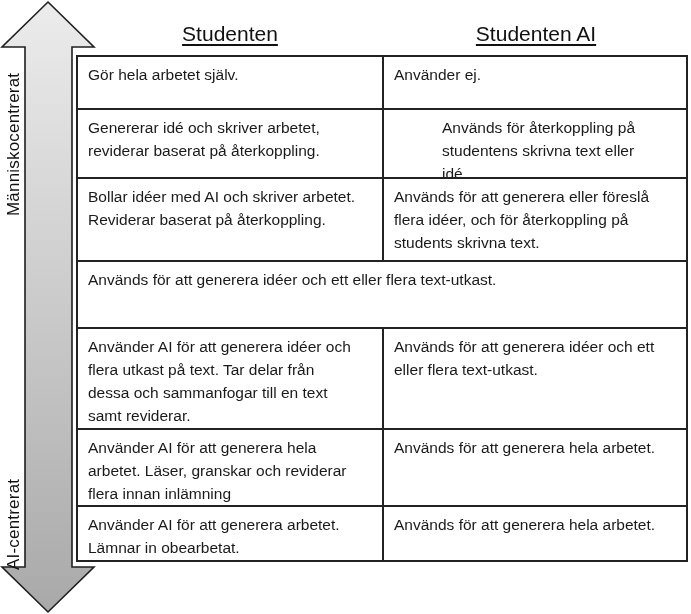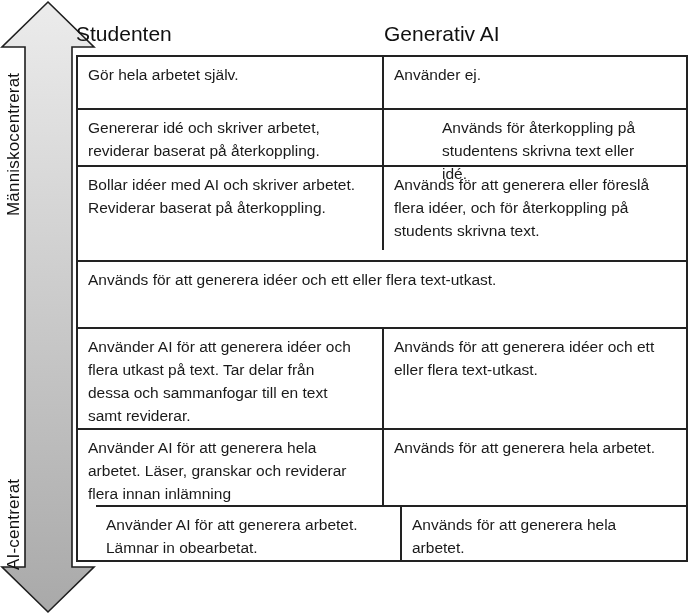--- a/index.html
+++ b/index.html
@@ -3,22 +3,22 @@
 <meta charset="utf-8">
 <style>
   html, body { margin:0; padding:0; background:#ffffff; }
   body { width:691px; height:614px; position:relative; overflow:hidden;
          font-family:"Liberation Sans", "DejaVu Sans", sans-serif; color:#1a1a1a; }
   #arrow { position:absolute; left:0; top:0; width:100px; height:614px; }
   .axis-label { position:absolute; font-size:17px; color:#111; white-space:nowrap;
                 transform-origin:left top; transform:rotate(-90deg); letter-spacing:0.2px; }
   #label-top { left:4px; top:216px; }
   #label-bottom { left:4px; top:570px; }
-  .col-header { position:absolute; top:22px; font-size:21px; 
-                text-underline-offset:3px; color:#111; }
+  .col-header { position:absolute; top:22px; font-size:21px; text-decoration:underline;
+                text-underline-offset:3px; color:#111; text-align:center; }
   #hdr-student { left:76px; width:308px; }
   #hdr-ai { left:384px; width:304px; }
   #grid { position:absolute; left:76px; top:55px; width:612px; height:507px;
           border:2px solid #222; box-sizing:border-box; }
   .row { position:absolute; left:0; right:0; border-top:2px solid #222; display:flex; }
   .row.first { border-top:none; }
   .cell { box-sizing:border-box; padding:6px 26px 4px 10px; font-size:15.5px; line-height:23px; color:#1a1a1a; }
   .cell.left { width:306px; border-right:2px solid #222; }
   .cell.right { flex:1; }
 </style>
@@ -32,43 +32,43 @@
       <stop offset="1" stop-color="#a9a9a9"></stop>
     </linearGradient>
   </defs>
   <polygon points="48,2 94,47 72,47 72,567 94,567 48,612 2,567 25,567 25,47 2,47" fill="url(#g)" stroke="#1f1f1f" stroke-width="1.6" stroke-linejoin="miter"></polygon>
 </svg>
 
 <div class="axis-label" id="label-top">Människocentrerat</div>
 <div class="axis-label" id="label-bottom">AI-centrerat</div>
 
 <div class="col-header" id="hdr-student">Studenten</div>
-<div class="col-header" id="hdr-ai">Generativ AI</div>
+<div class="col-header" id="hdr-ai">Studenten AI</div>
 
 <div id="grid">
   <div class="row first" style="top:0;height:51px;">
     <div class="cell left">Gör hela arbetet själv.</div>
     <div class="cell right">Använder ej.</div>
   </div>
   <div class="row" style="top:51px;height:69px;gap:48px;">
     <div class="cell left">Genererar idé och skriver arbetet, reviderar baserat på återkoppling.</div>
     <div class="cell right">Används för återkoppling på studentens skrivna text eller idé.</div>
   </div>
-  <div class="row" style="top:108px;height:83px;">
+  <div class="row" style="top:120px;height:83px;">
     <div class="cell left">Bollar idéer med AI och skriver arbetet. Reviderar baserat på återkoppling.</div>
     <div class="cell right">Används för att generera eller föreslå flera idéer, och för återkoppling på students skrivna text.</div>
   </div>
   <div class="row" style="top:203px;height:67px;">
     <div class="cell right">Används för att generera idéer och ett eller flera text-utkast.</div>
   </div>
   <div class="row" style="top:270px;height:101px;">
     <div class="cell left">Använder AI för att generera idéer och flera utkast på text. Tar delar från dessa och sammanfogar till en text samt reviderar.</div>
     <div class="cell right">Används för att generera idéer och ett eller flera text-utkast.</div>
   </div>
   <div class="row" style="top:371px;height:77px;">
     <div class="cell left">Använder AI för att generera hela arbetet. Läser, granskar och reviderar flera innan inlämning</div>
     <div class="cell right">Används för att generera hela arbetet.</div>
   </div>
-  <div class="row" style="top:448px;height:55px;margin-left:18px;">
+  <div class="row" style="top:448px;height:55px;">
     <div class="cell left">Använder AI för att generera arbetet. Lämnar in obearbetat.</div>
     <div class="cell right">Används för att generera hela arbetet.</div>
   </div>
 </div>
 
 </body></html>

